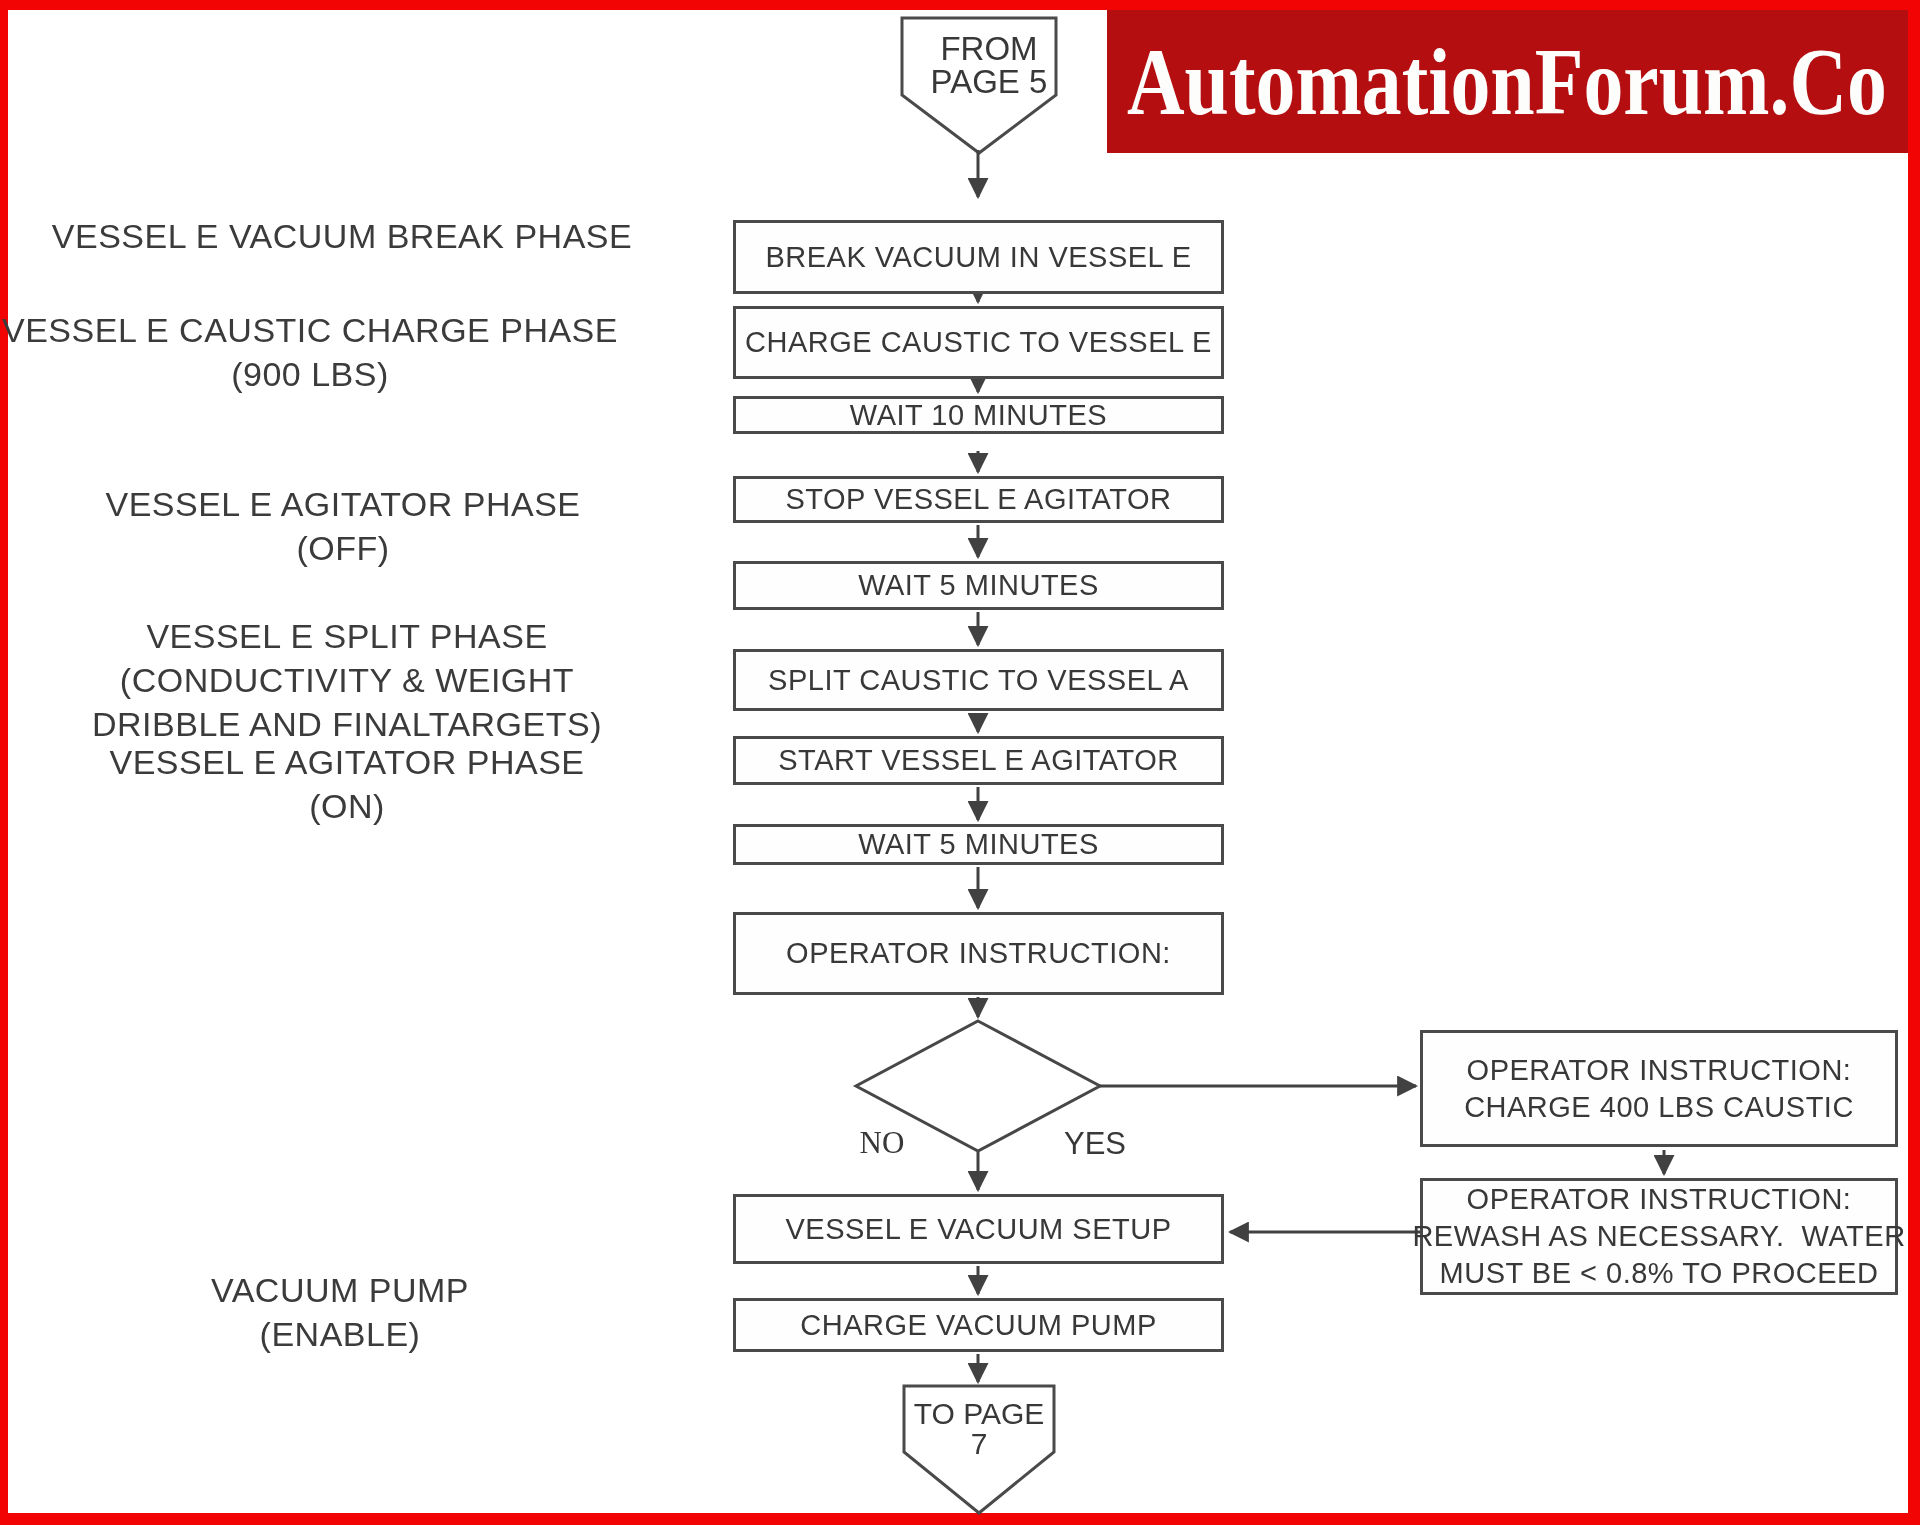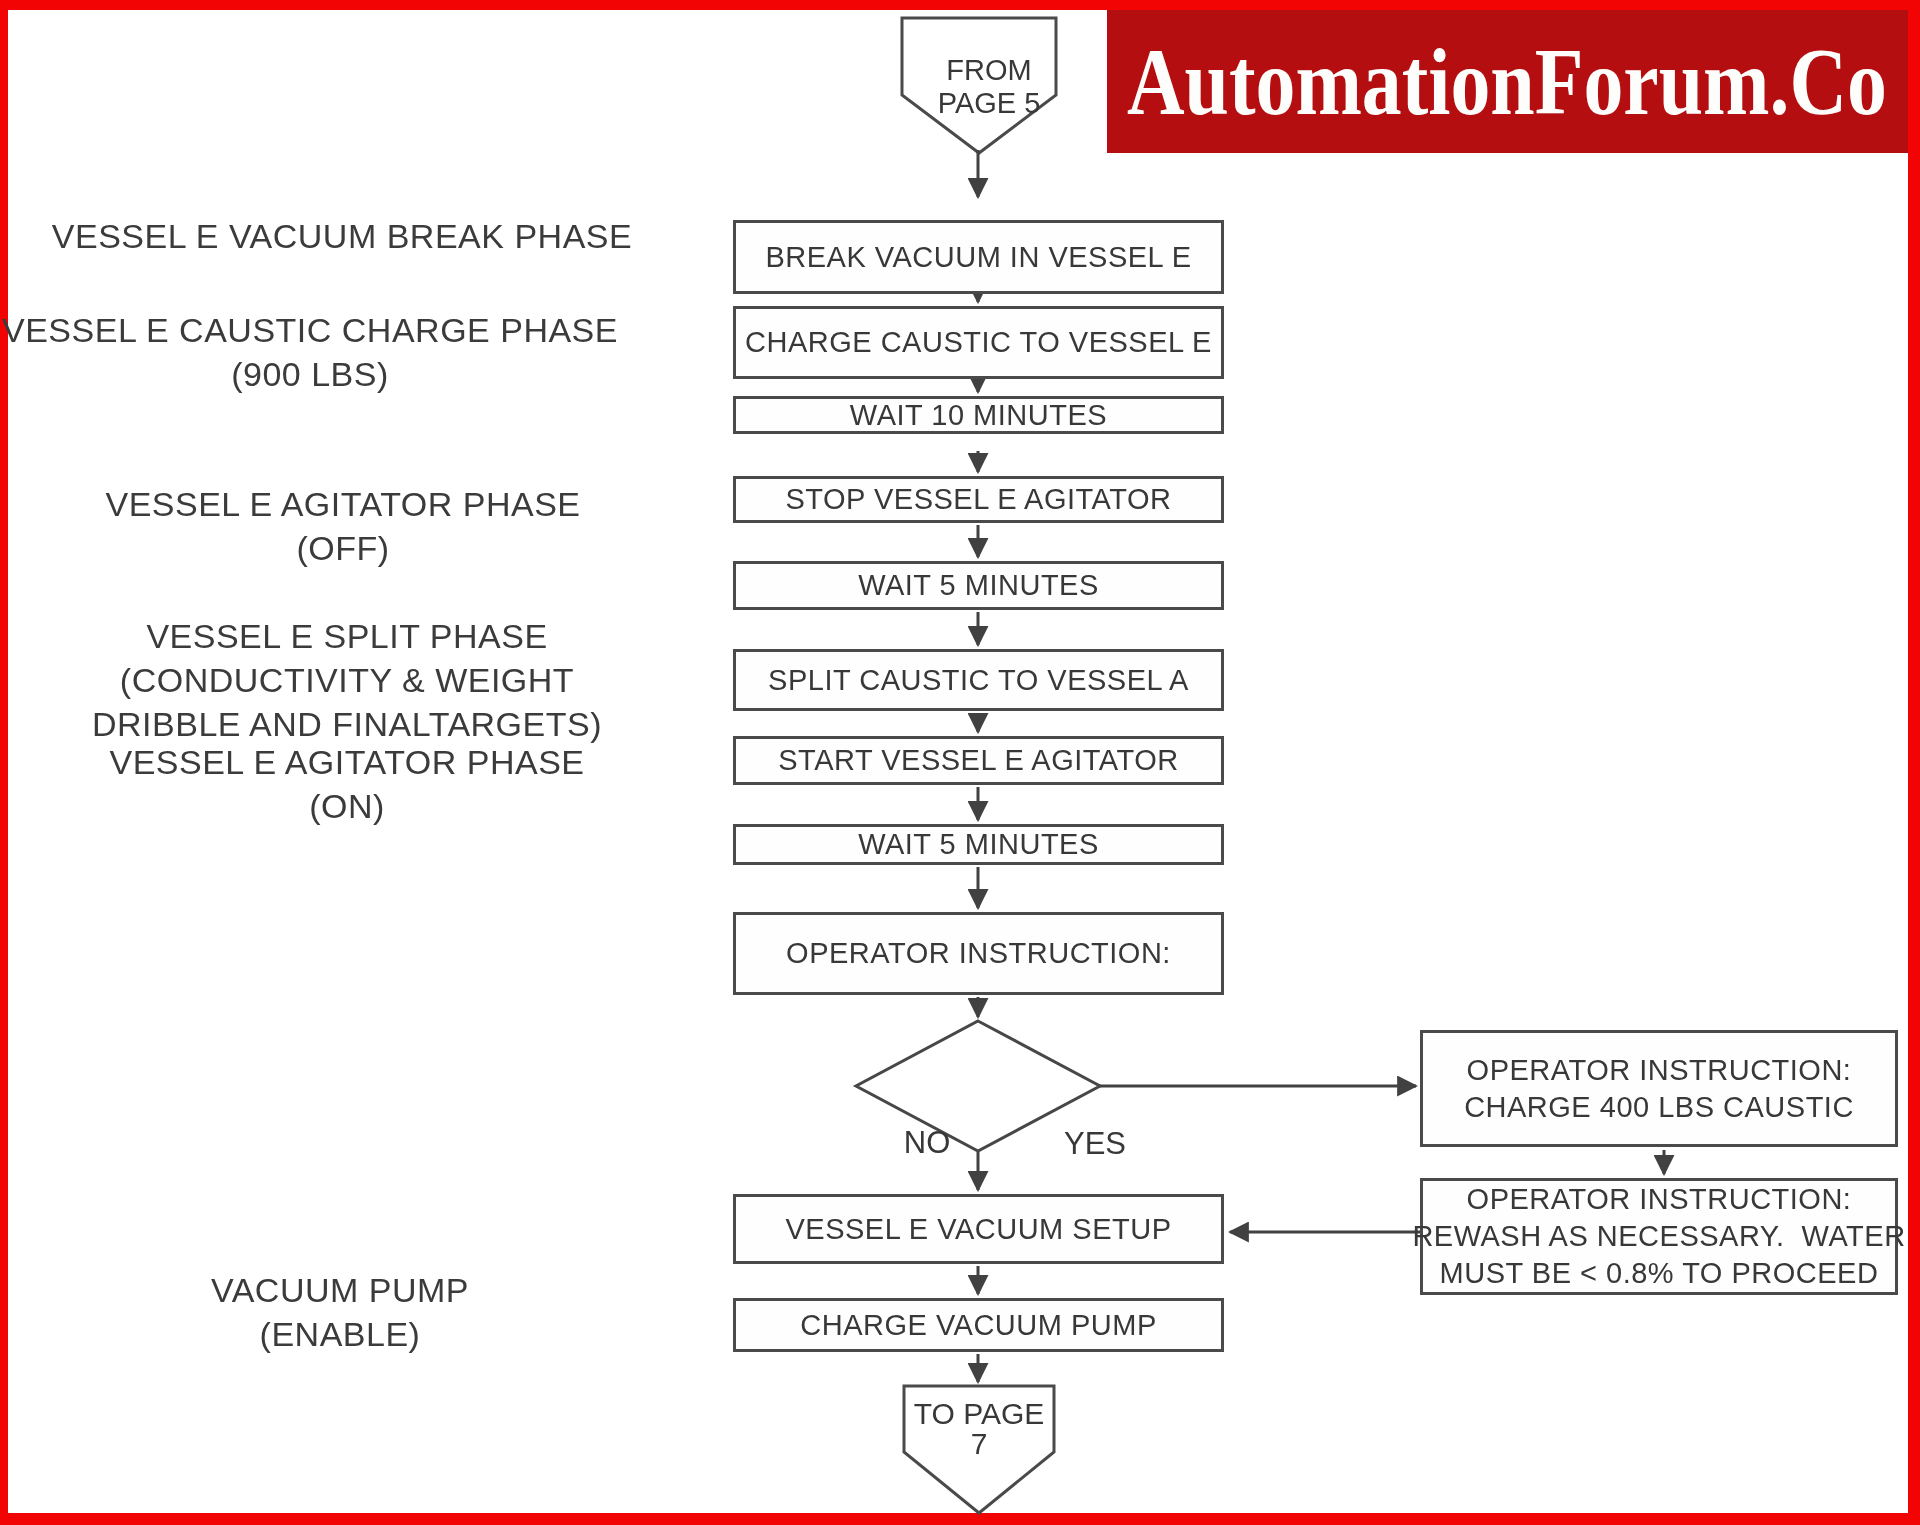--- a/index.html
+++ b/index.html
@@ -33,23 +33,23 @@
     position:absolute;z-index:2;width:700px;text-align:center;
     font-size:34px;color:#3b3b3b;letter-spacing:.5px;
   }
   .plabel .line{height:44px;line-height:44px;white-space:pre;}
 
   
   .ftext{position:absolute;z-index:2;text-align:center;color:#383838;}
   .ftext .line{white-space:pre;}
   #decision-text{left:878px;top:1051px;width:200px;font-size:30px;}
   #decision-text .line{line-height:33px;}
-  #no-label{left:877px;top:1126px;width:100px;font-size:31px;line-height:34px;}
+  #no-label{left:832px;top:1126px;width:100px;font-size:31px;line-height:34px;font-family:Liberation Serif, serif;}
   #yes-label{left:1045px;top:1127px;width:100px;font-size:31px;line-height:34px;}
-  #from-connector-text{left:902px;top:32px;width:174px;font-size:29px;margin-top:22px;}
+  #from-connector-text{left:902px;top:32px;width:174px;font-size:33px;}
   #from-connector-text .line{line-height:33px;}
   #to-connector-text{left:904px;top:1399px;width:150px;font-size:30px;}
   #to-connector-text .line{line-height:30px;}
 </style>
 </head>
 <body>
 
 <div id="stage" style="--red-border: #f20404; --red-banner: #b40e11;">
   <div id="paper"></div>
 

